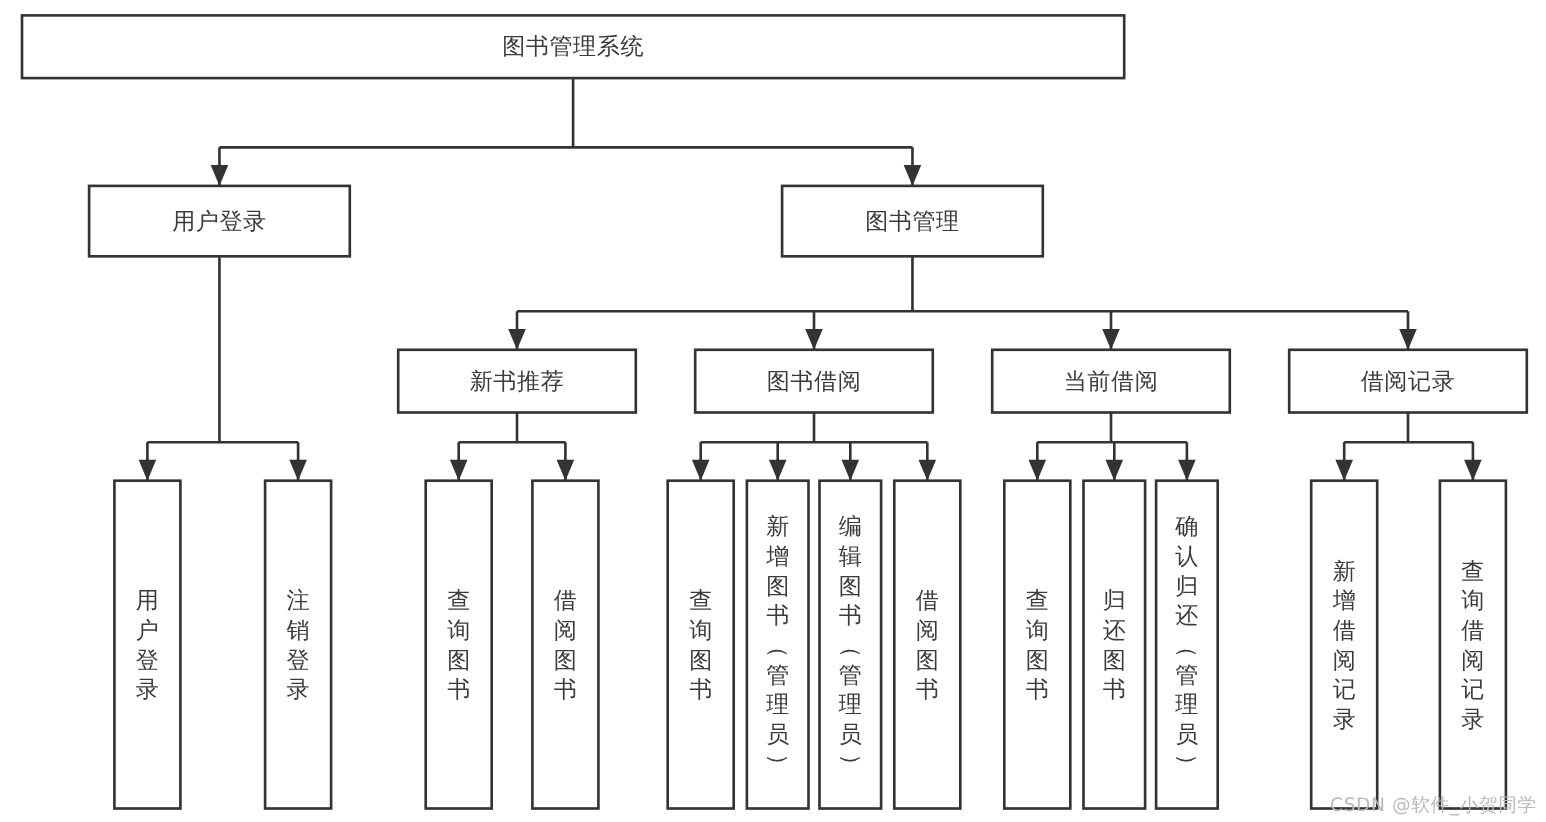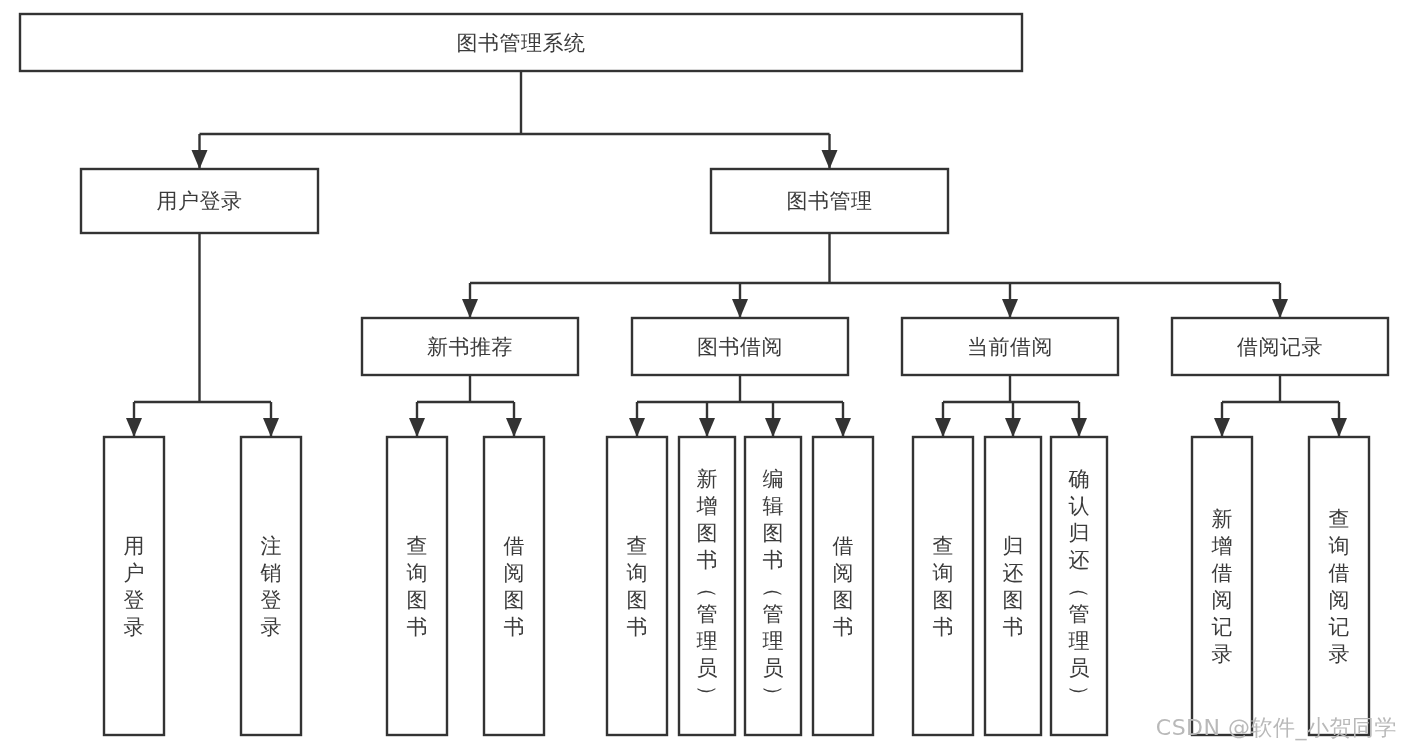--- a/index.html
+++ b/index.html
@@ -54,21 +54,21 @@
     fill: none;
   }
   .arrow-head {
     fill: #333333;
   }
   .watermark {
     position: absolute;
     right: 8px;
     bottom: 4px;
     font-family: "DejaVu Sans", "Liberation Sans", sans-serif;
-    font-size: 22px;
+    font-size: 17px;
     color: #b9b9b9;
     white-space: nowrap;
     letter-spacing: 0.5px;
   }
 </style>
 </head>
 <body>
 
 <div id="diagram-root">
   <svg id="tree-svg" viewBox="0 0 1405 747" xmlns="http://www.w3.org/2000/svg">

